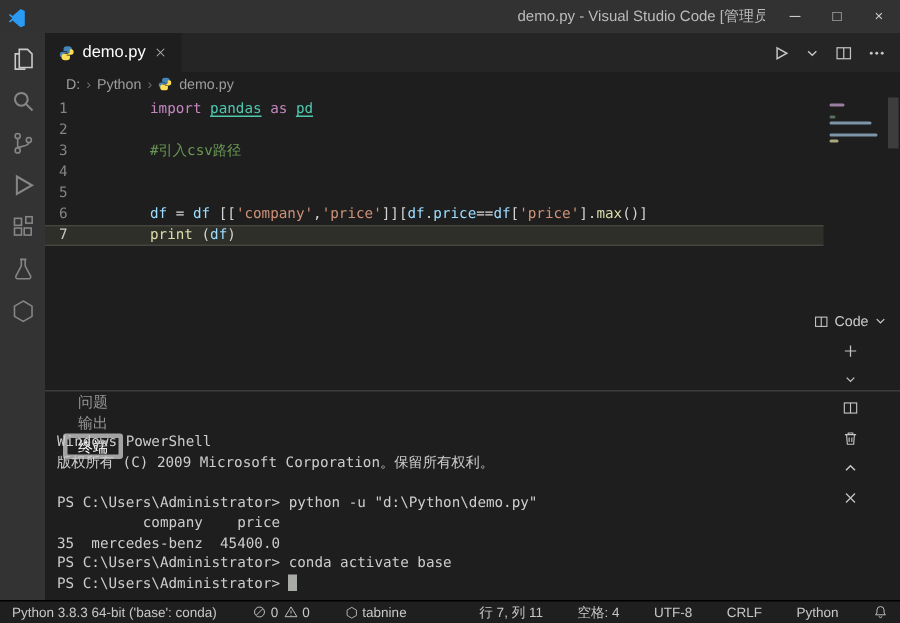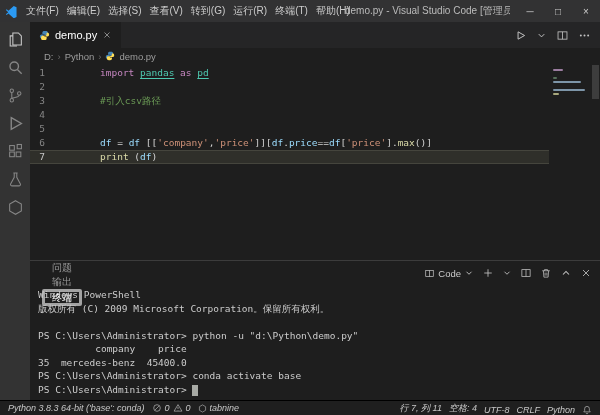--- a/index.html
+++ b/index.html
@@ -59,35 +59,35 @@
 
   
   .panel { height:140px; flex:none; border-top:1px solid #3c3c3c; display:flex;
     flex-direction:column; background:#1e1e1e; }
   .panel-header { height:24px; display:flex; align-items:center; padding:0 8px; flex:none; }
   .panel-tabs { display:flex; align-items:center; height:100%;flex-direction:column; }
   .panel-tab { font-size:10px; color:#969696; padding:0 8px; height:100%;
     display:flex; align-items:center; white-space:nowrap; }
   .panel-tab.active { color:#ffffff; border:3px solid #a3a3a3; border-radius:2px;
     height:17px; padding:0 7px; margin:0 4px; }
-  .panel-actions { margin-left:auto; display:flex; align-items:center; gap:8px; color:#c5c5c5; }
+  .panel-actions { margin-left:auto; display:flex; align-items:center; gap:8px; color:#c5c5c5;flex-direction:column; }
   .shell-select { display:flex; align-items:center; gap:3px; font-size:9.5px; color:#cccccc; }
   .pa-icon { display:flex; align-items:center; }
   .terminal { flex:1; padding:3px 12px 0 8px; font-family:"DejaVu Sans Mono", monospace;
     font-size:9.5px; line-height:13.5px; color:#cccccc; white-space:pre; overflow:hidden; }
   .term-line { height:13.5px; }
   .cursor { display:inline-block; width:6px; height:11px; background:#a8aaa5;
     vertical-align:middle; }
 
   
   .statusbar { height:15px; background:#1f1f1f; border-top:1px solid #000000;
     display:flex; align-items:center; font-size:9px; color:#c8c8c8;
     padding:0 8px; flex:none; }
-  .sb-left, .sb-right { display:flex; align-items:center; gap:7px;font-style:italic; }
-  .sb-right { margin-left:auto;align-items:flex-end; }
+  .sb-left, .sb-right { display:flex; align-items:center; gap:23px; }
+  .sb-right { margin-left:auto; }
   .sb-item { display:flex; align-items:center; gap:3px; white-space:nowrap; }
   svg { display:block; }
 </style>
 </head>
 <body>
 
 <svg width="0" height="0" style="position:absolute">
   <symbol id="s-chevdown" viewBox="0 0 16 16">
       <path d="M4 6l4 4 4-4" fill="none" stroke="currentColor" stroke-width="1.4"></path>
     </symbol>
@@ -164,30 +164,20 @@
     </symbol>
 </svg>
 
 <div class="window">
 
   <div class="titlebar">
     <span class="logo">
         <svg width="13" height="13">
           <use href="#s-vsc"></use>
         </svg>
-      </span>
-    <span class="menus">
-        <span class="menu-item">文件(F)</span>
-        <span class="menu-item">编辑(E)</span>
-        <span class="menu-item">选择(S)</span>
-        <span class="menu-item">查看(V)</span>
-        <span class="menu-item">转到(G)</span>
-        <span class="menu-item">运行(R)</span>
-        <span class="menu-item">终端(T)</span>
-        <span class="menu-item">帮助(H)</span>
       </span>
     <span class="wtitle">demo.py - Visual Studio Code [管理员]</span>
     <span class="win-controls">
       <span class="win-btn">─</span>
       <span class="win-btn">□</span>
       <span class="win-btn">×</span>
     </span>
   </div>
 
   <div class="main">

